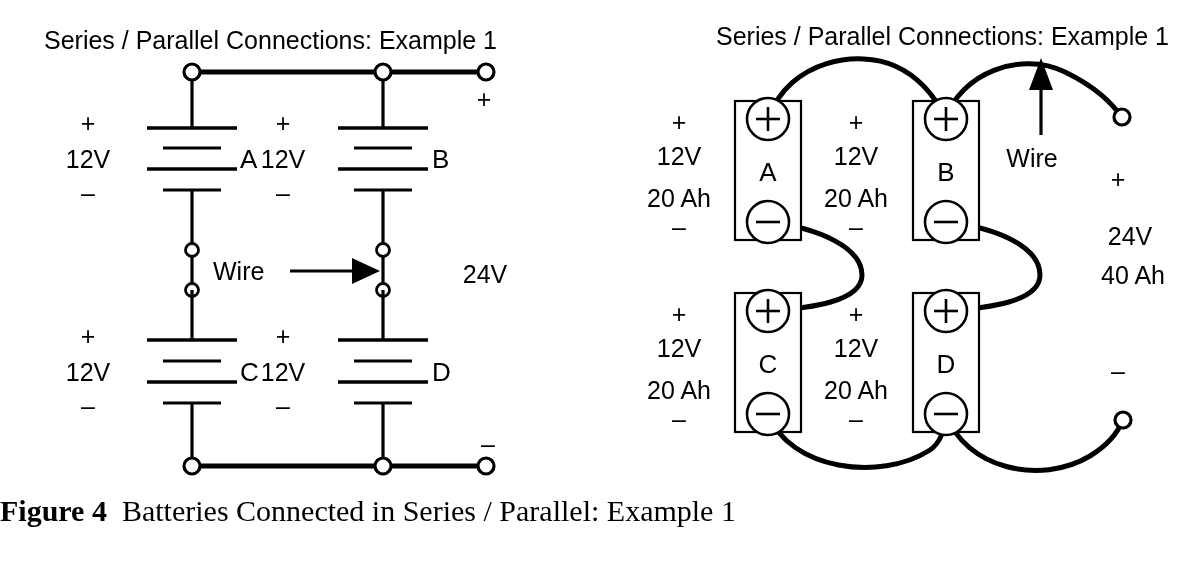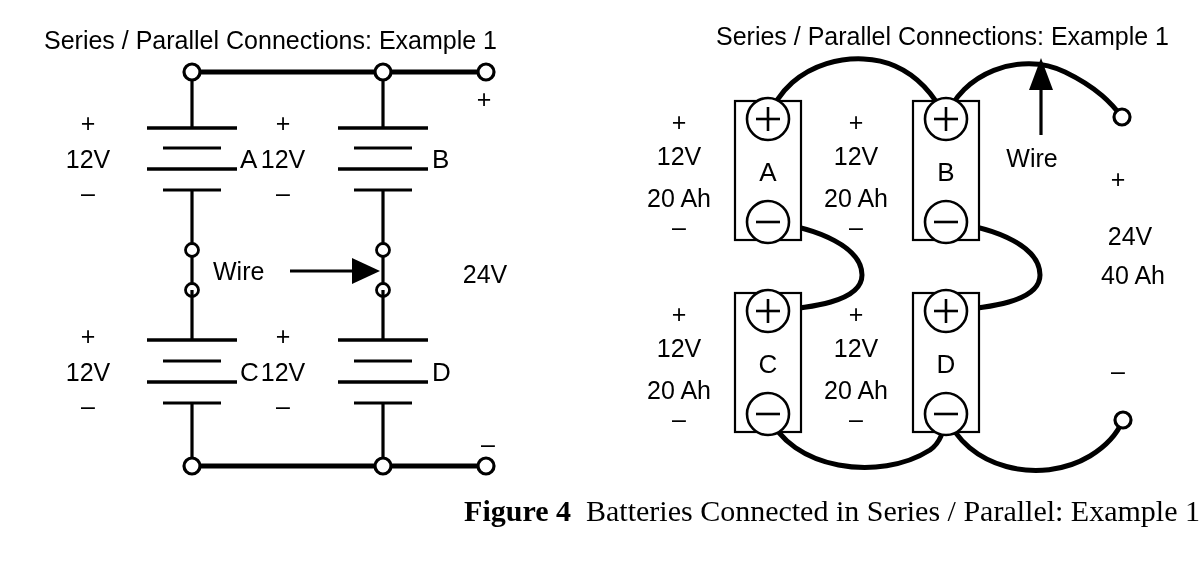--- a/index.html
+++ b/index.html
@@ -54,21 +54,21 @@
   .txt-wire {
     font-family: "Liberation Sans", sans-serif;
     fill: #000;
     font-size: 25px;
   }
   .cap-wrap {
     position: absolute;
     left: 0;
     top: 494px;
     width: 1200px;
-    text-align: right;
+    text-align: left;
     font-family: "Liberation Serif", serif;
     font-size: 30px;
     color: #000;
     white-space: nowrap;
   }
   .cap-bold { font-weight: bold; }
   .cap-rest { font-weight: normal; }
 </style>
 </head>
 <body>

